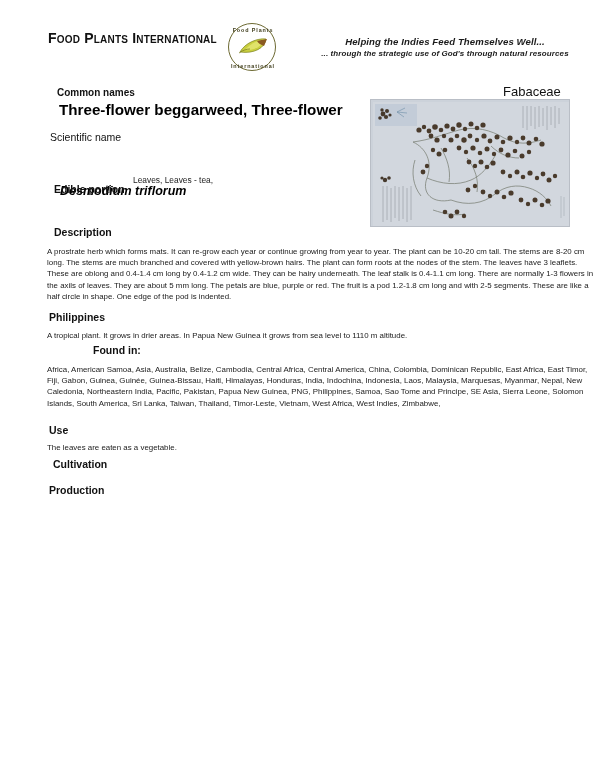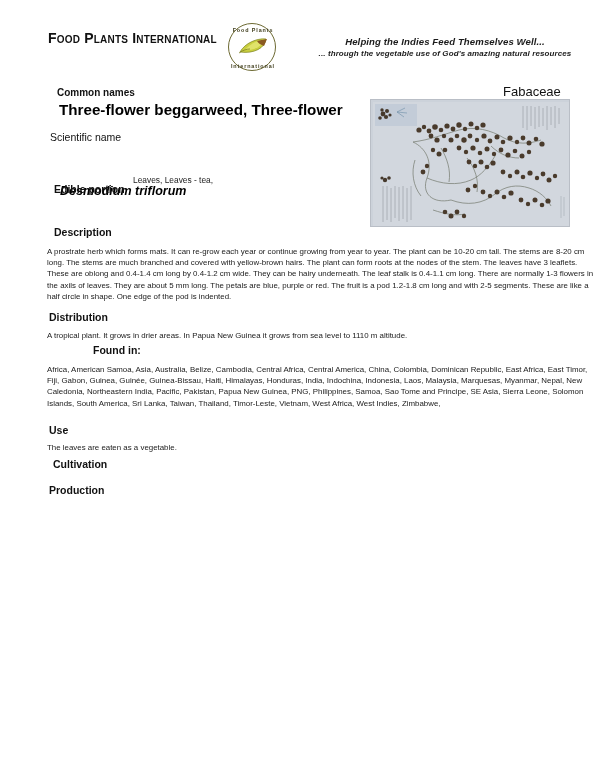--- a/index.html
+++ b/index.html
@@ -219,21 +219,21 @@
     <svg class="cob" viewBox="0 0 32 19">
       <path d="M3 15 C8 6, 20 1, 29 2 C28 11, 17 17, 3 15 Z" fill="#c9cf3f" stroke="#7d8223" stroke-width="0.7"></path>
       <path d="M8 13 C13 7, 21 3, 28 2.6 C26 8, 18 14, 8 13 Z" fill="#e0e36a" stroke="none"></path>
       <path d="M20 4 C24 3, 28 2.2, 30 2 L27 9 C24 8, 21 6, 20 4 Z" fill="#8a5a22"></path>
       <path d="M2 16 C6 13, 10 12, 13 12" stroke="#7d8223" stroke-width="0.8" fill="none"></path>
     </svg>
   </div>
 
   <div id="tagline">
     <div class="t1">Helping the Indies Feed Themselves Well...</div>
-    <div class="t2">... through the vegetable use of God's amazing natural resources</div>
+    <div class="t2">... through the strategic use of God's through natural resources</div>
   </div>
 </div>
 
 <div id="family-name">Fabaceae</div>
 
 <div id="common-label">Common names</div>
 <div id="common-value">Three-flower beggarweed, Three-flower tick-trefoil</div>
 
 <div id="sci-label">Scientific name</div>
 <div id="sci-value">Desmodium triflorum</div>
@@ -370,21 +370,21 @@
         <circle cx="97" cy="90" r="2.4"></circle>
       <circle cx="56" cy="66" r="2.2"></circle>
         <circle cx="52" cy="72" r="2.4"></circle>
     </g>
   </svg>
 </div>
 
 <div class="section-head" id="desc-head">Description</div>
 <div class="body-text" id="desc-text">A prostrate herb which forms mats.  It can re-grow each year or continue growing from year to year.  The plant can be 10-20 cm tall.  The stems are 8-20 cm long.  The stems are much branched and covered with yellow-brown hairs.  The plant can form roots at the nodes of the stem.  The leaves have 3 leaflets.  These are oblong and 0.4-1.4 cm long by 0.4-1.2 cm wide.  They can be hairy underneath.  The leaf stalk is 0.4-1.1 cm long.  There are normally 1-3 flowers in the axils of leaves.  They are about 5 mm long.  The petals are blue, purple or red.  The fruit is a pod 1.2-1.8 cm long and with 2-5 segments.  These are like a half circle in shape.  One edge of the pod is indented.</div>
 
-<div class="section-head" id="dist-head">Distribution</div>
+<div class="section-head" id="dist-head">Philippines</div>
 <div class="body-text" id="dist-text">A tropical plant.  It grows in drier areas.  In Papua New Guinea it grows from sea level to 1110 m altitude.</div>
 
 <div class="section-head" id="found-head">Found in:</div>
 <div class="body-text" id="found-text">Africa, American Samoa, Asia, Australia, Belize, Cambodia, Central Africa, Central America, China, Colombia, Dominican Republic, East Africa, East Timor, Fiji, Gabon, Guinea, Guinée, Guinea-Bissau, Haiti, Himalayas, Honduras, India, Indochina, Indonesia, Laos, Malaysia, Marquesas, Myanmar, Nepal, New Caledonia, Northeastern India, Pacific, Pakistan, Papua New Guinea, PNG, Philippines, Samoa, Sao Tome and Principe, SE Asia, Sierra Leone, Solomon Islands, South America, Sri Lanka, Taiwan, Thailand, Timor-Leste, Vietnam, West Africa, West Indies, Zimbabwe,</div>
 
 <div class="section-head" id="use-head">Use</div>
 <div class="body-text" id="use-text">The leaves are eaten as a vegetable.</div>
 
 <div class="section-head" id="cult-head">Cultivation</div>
 <div class="section-head" id="prod-head">Production</div>

